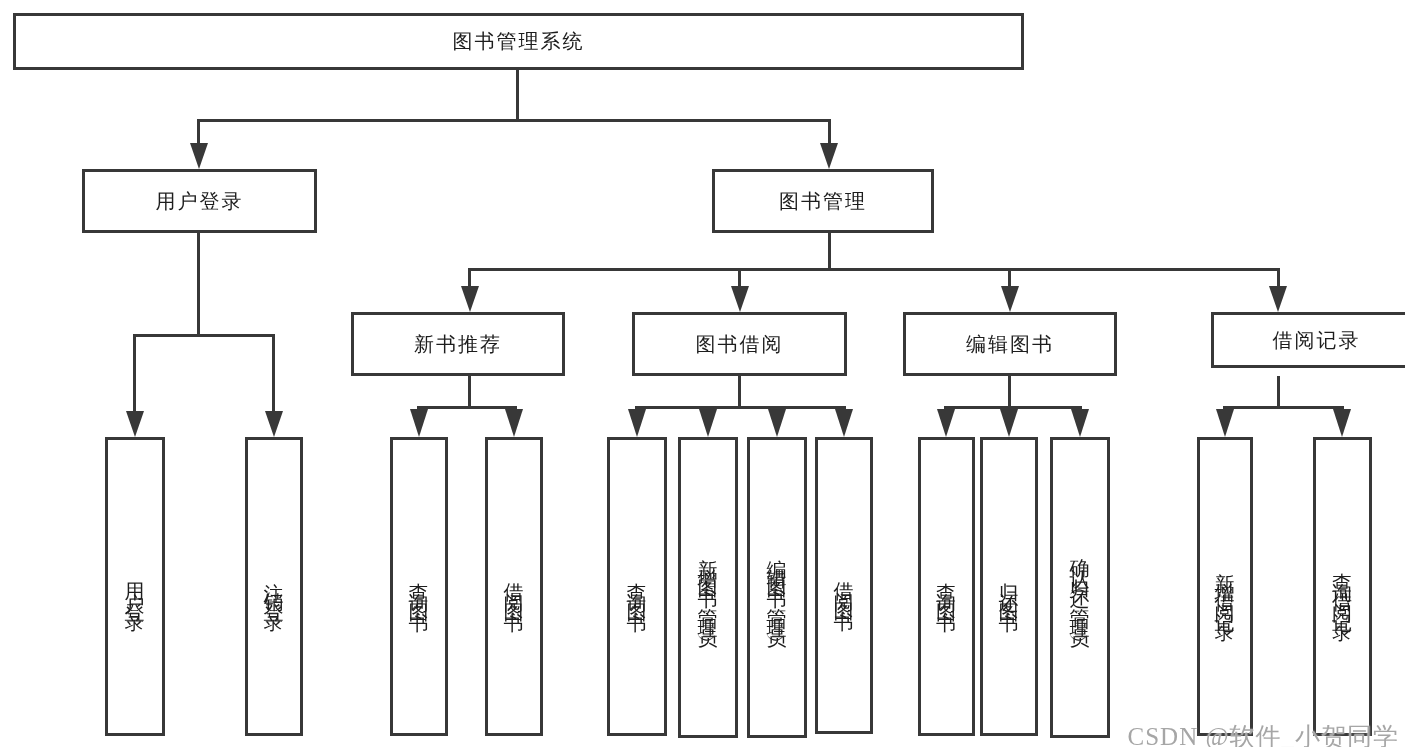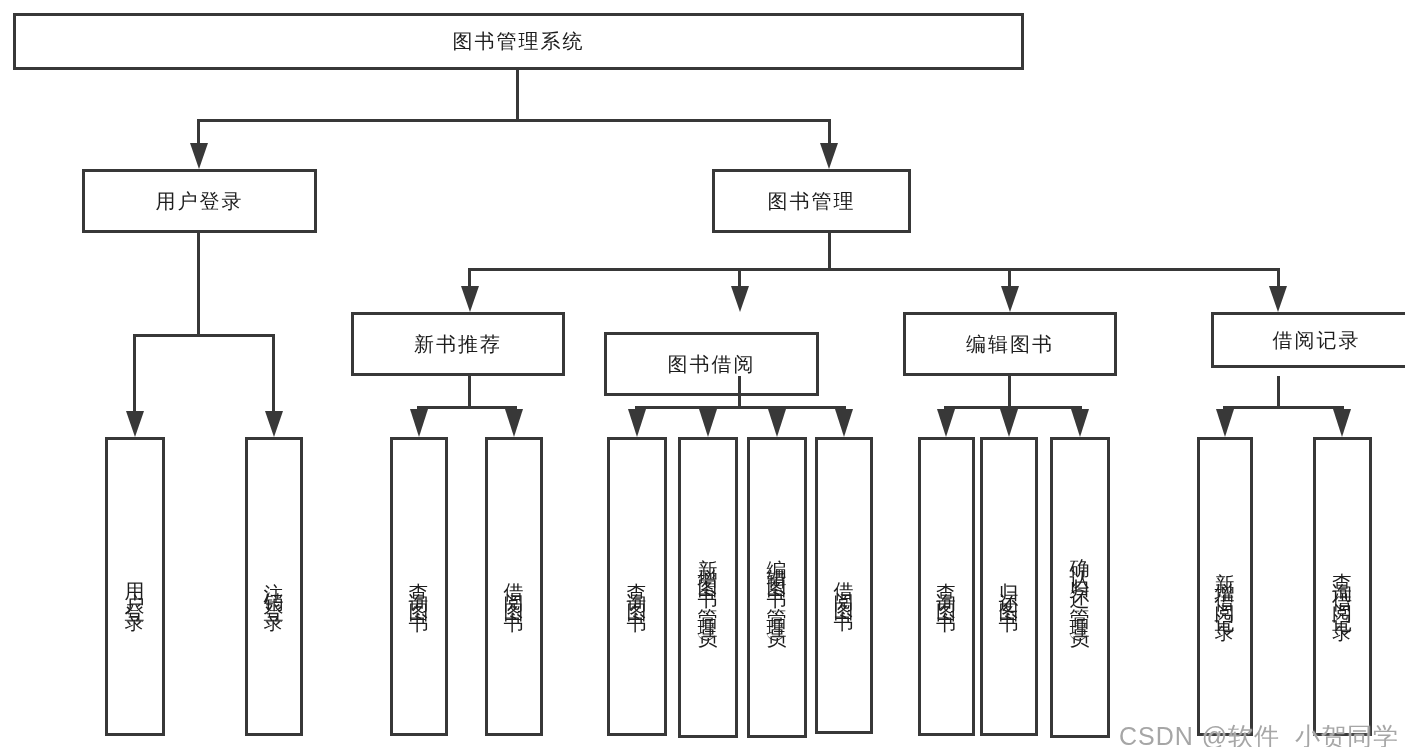--- a/index.html
+++ b/index.html
@@ -3,21 +3,21 @@
 <meta charset="utf-8">
 <style>
   * { margin: 0; padding: 0; box-sizing: border-box; }
   html, body { background: #ffffff; }
   .stage {
     position: relative;
     width: 1405px;
     height: 747px;
     background: #ffffff;
     overflow: hidden;
-    font-family: Liberation Sans, sans-serif;
+    font-family: Liberation Serif, serif;
   }
   .box {
     position: absolute;
     background: #ffffff;
     border: 3px solid #383838;
     display: flex;
     align-items: center;
     justify-content: center;
     font-size: 20px;
     color: #1d1d1d;
@@ -65,21 +65,21 @@
   <div class="ln" style="left:516px; top:68px; width:3px; height:53px;"></div>
   <div class="ln" style="left:197px; top:119px; width:634px; height:3px;"></div>
   <div class="ln" style="left:197px; top:119px; width:3px; height:27px;"></div>
   <div class="arr" style="left:190px; top:143px;"></div>
   <div class="ln" style="left:828px; top:119px; width:3px; height:27px;"></div>
   <div class="arr" style="left:820px; top:143px;"></div>
 
   <div class="box" style="left:82px; top:169px; width:235px; height:64px;">
     <span>用户登录</span>
   </div>
-  <div class="box" style="left:712px; top:169px; width:199px; height:64px;">
+  <div class="box" style="left:712px; top:169px; width:222px; height:64px;">
     <span>图书管理</span>
   </div>
 
   <div class="ln" style="left:197px; top:233px; width:3px; height:104px;"></div>
   <div class="ln" style="left:133px; top:334px; width:142px; height:3px;"></div>
   <div class="ln" style="left:133px; top:334px; width:3px; height:78px;"></div>
   <div class="arr" style="left:126px; top:411px;"></div>
   <div class="ln" style="left:272px; top:334px; width:3px; height:78px;"></div>
   <div class="arr" style="left:265px; top:411px;"></div>
 
@@ -90,21 +90,21 @@
   <div class="ln" style="left:738px; top:268px; width:3px; height:20px;"></div>
   <div class="arr" style="left:731px; top:286px;"></div>
   <div class="ln" style="left:1008px; top:268px; width:3px; height:20px;"></div>
   <div class="arr" style="left:1001px; top:286px;"></div>
   <div class="ln" style="left:1277px; top:268px; width:3px; height:20px;"></div>
   <div class="arr" style="left:1269px; top:286px;"></div>
 
   <div class="box" style="left:351px; top:312px; width:214px; height:64px;">
     <span>新书推荐</span>
   </div>
-  <div class="box" style="left:604px; top:312px; width:215px; height:64px;margin-top:20px;">
+  <div class="box" style="left:632px; top:312px; width:215px; height:64px;">
     <span>图书借阅</span>
   </div>
   <div class="box" style="left:903px; top:312px; width:214px; height:64px;">
     <span>编辑图书</span>
   </div>
   <div class="box" style="left:1211px; top:312px; width:211px; height:56px;">
     <span>借阅记录</span>
   </div>
 
   <div class="ln" style="left:468px; top:376px; width:3px; height:33px;"></div>

